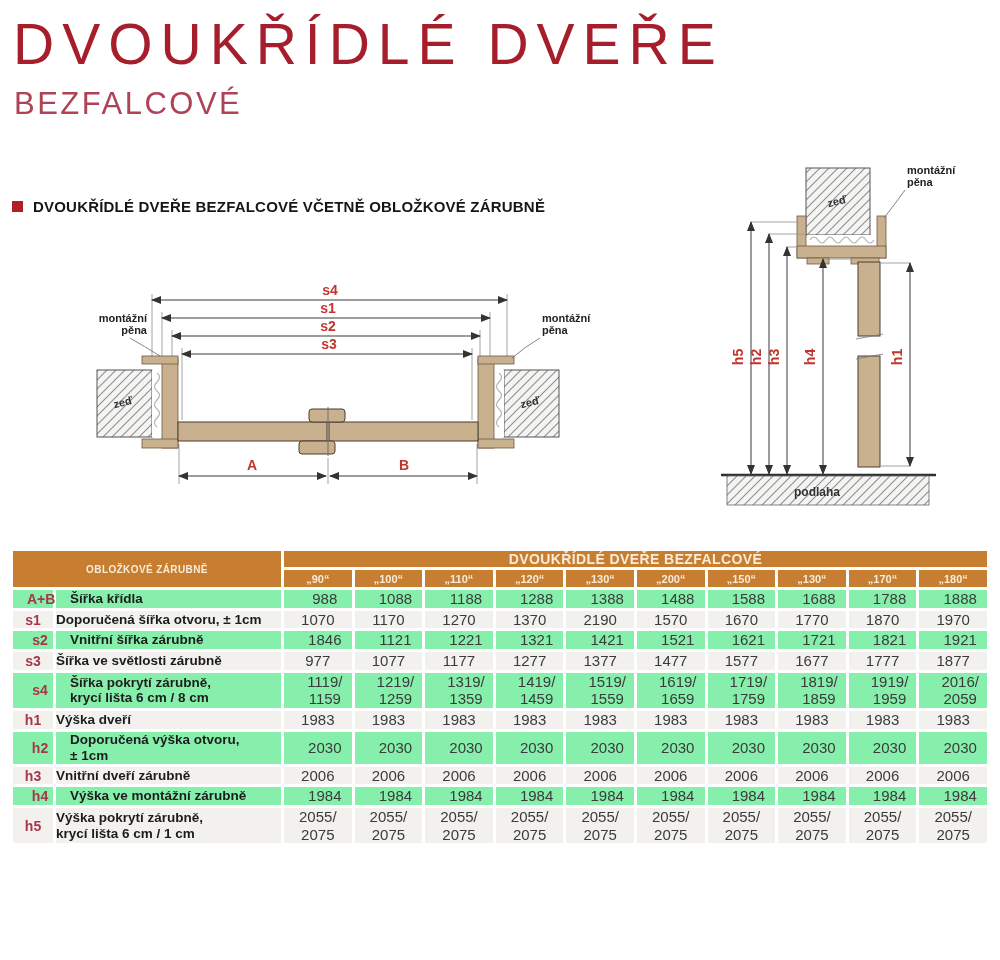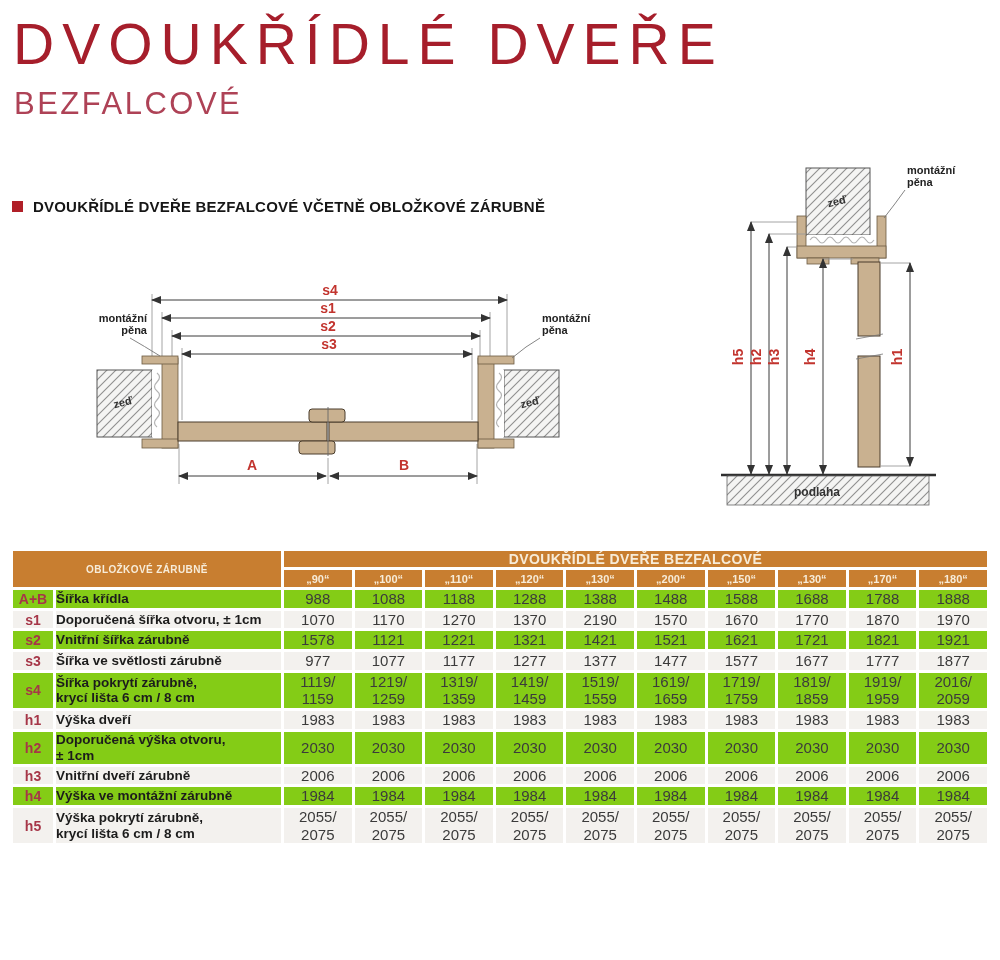--- a/index.html
+++ b/index.html
@@ -29,21 +29,21 @@
   table.dims th,table.dims td{padding:0;vertical-align:middle;}
   .corner-th,.group-th,.size-th{background:#c87e30;color:#f7ecd9;font-weight:700;text-align:center;}
   .corner-th{font-size:10px;letter-spacing:0.4px;}
   .group-th{font-size:14px;height:14px;letter-spacing:0.4px;}
   .size-th{font-size:11px;height:17px;}
   td.code{color:#a63648;font-weight:700;font-size:14px;text-align:center;}
   td.desc{text-align:left;padding:4px 4px 4px 8px;font-weight:700;font-size:13.5px;
           color:#1c1c1c;white-space:pre-line;line-height:1.18;}
   td.val{text-align:center;font-size:15px;color:#3b3b3b;white-space:pre-line;
          line-height:1.18;padding:4px 0;}
-  tr.row-a td{background:#84cc16;}
+  tr.row-a td{background:#86efac;padding-left:14px;}
   tr.row-b td{background:#f3f1ee;}
 </style>
 </head>
 <body>
 
 <div class="page">
 
   <div class="title">DVOUKŘÍDLÉ DVEŘE</div>
   <div class="subtitle">BEZFALCOVÉ</div>
 
@@ -249,21 +249,21 @@
           <td class="val">2190</td>
           <td class="val">1570</td>
           <td class="val">1670</td>
           <td class="val">1770</td>
           <td class="val">1870</td>
           <td class="val">1970</td>
         </tr>
         <tr class="row-a">
           <td class="code">s2</td>
           <td class="desc">Vnitřní šířka zárubně</td>
-          <td class="val">1578</td>
+          <td class="val">1846</td>
           <td class="val">1121</td>
           <td class="val">1221</td>
           <td class="val">1321</td>
           <td class="val">1421</td>
           <td class="val">1521</td>
           <td class="val">1621</td>
           <td class="val">1721</td>
           <td class="val">1821</td>
           <td class="val">1921</td>
         </tr>
@@ -359,21 +359,21 @@
           <td class="val">1984</td>
           <td class="val">1984</td>
           <td class="val">1984</td>
           <td class="val">1984</td>
           <td class="val">1984</td>
           <td class="val">1984</td>
         </tr>
         <tr class="row-b">
           <td class="code">h5</td>
           <td class="desc">Výška pokrytí zárubně,
-krycí lišta 6 cm / 8 cm</td>
+krycí lišta 6 cm / 1 cm</td>
           <td class="val">2055/
 2075</td>
           <td class="val">2055/
 2075</td>
           <td class="val">2055/
 2075</td>
           <td class="val">2055/
 2075</td>
           <td class="val">2055/
 2075</td>

